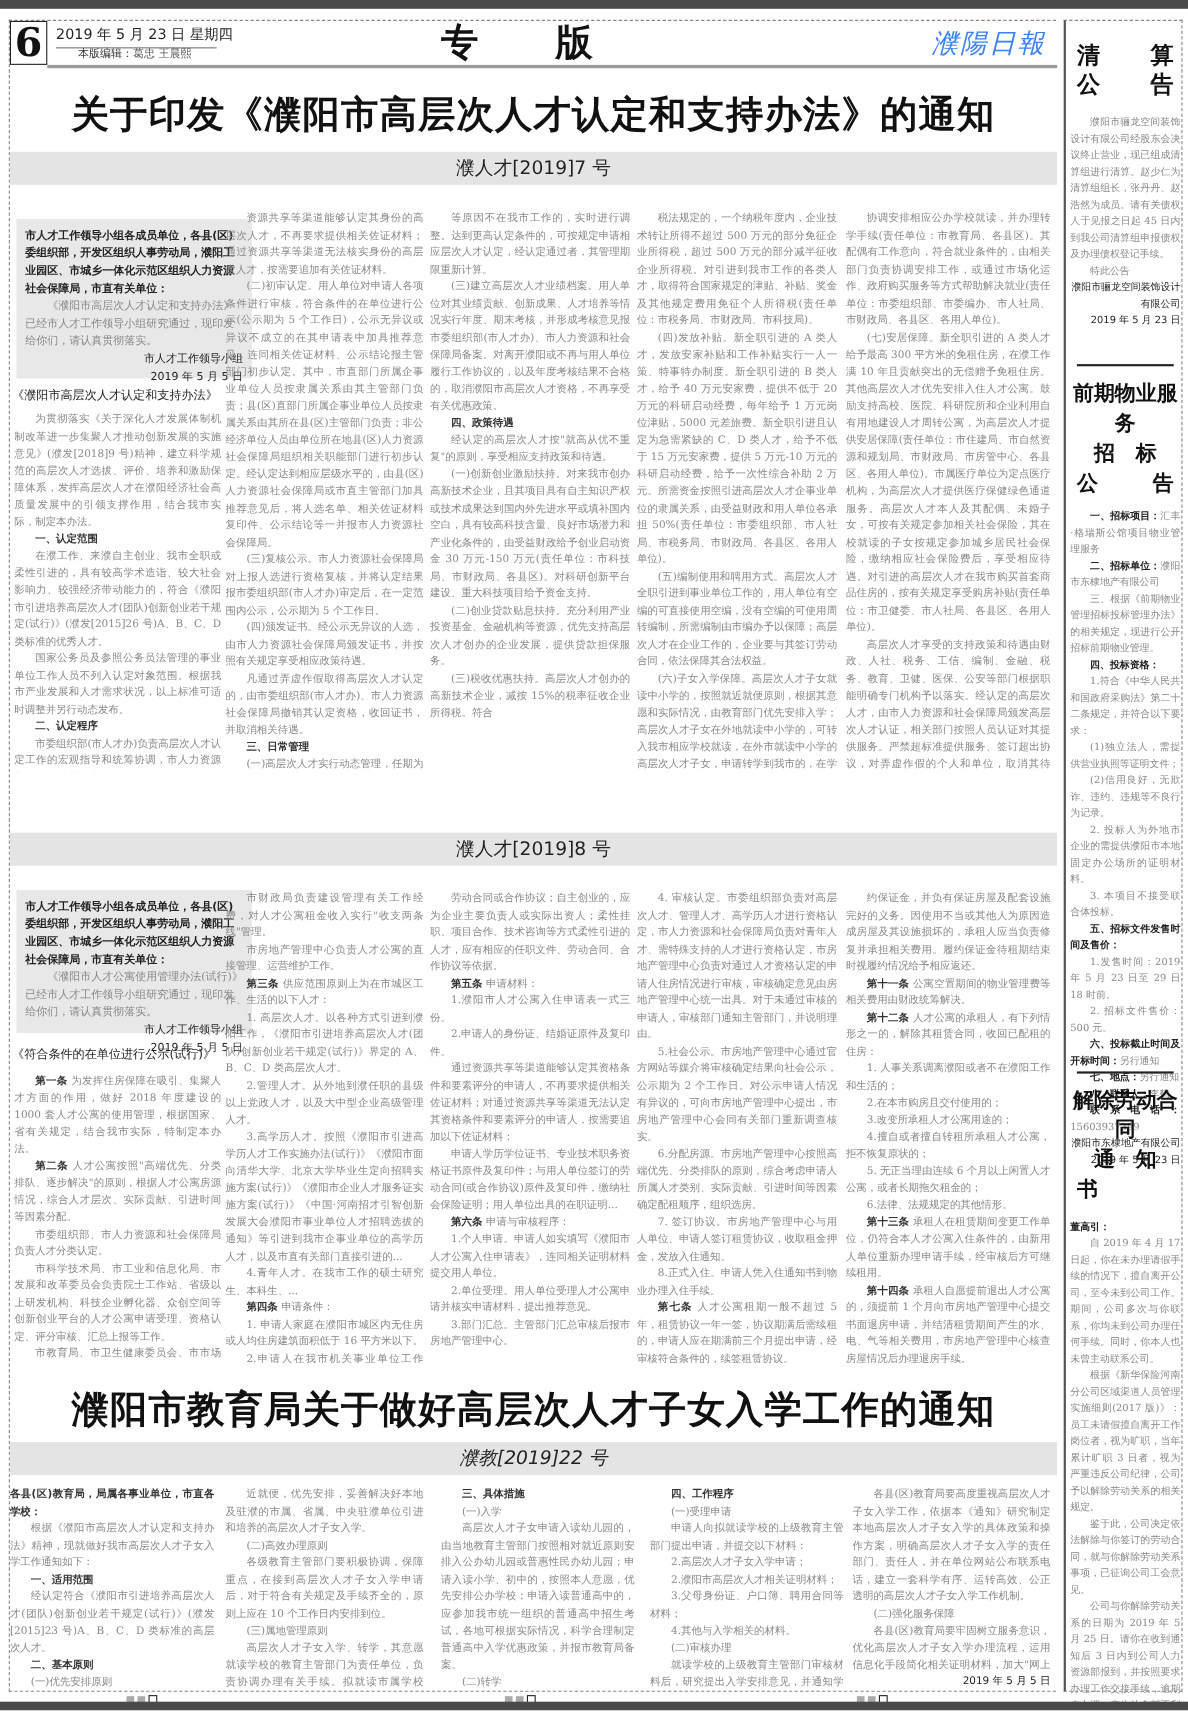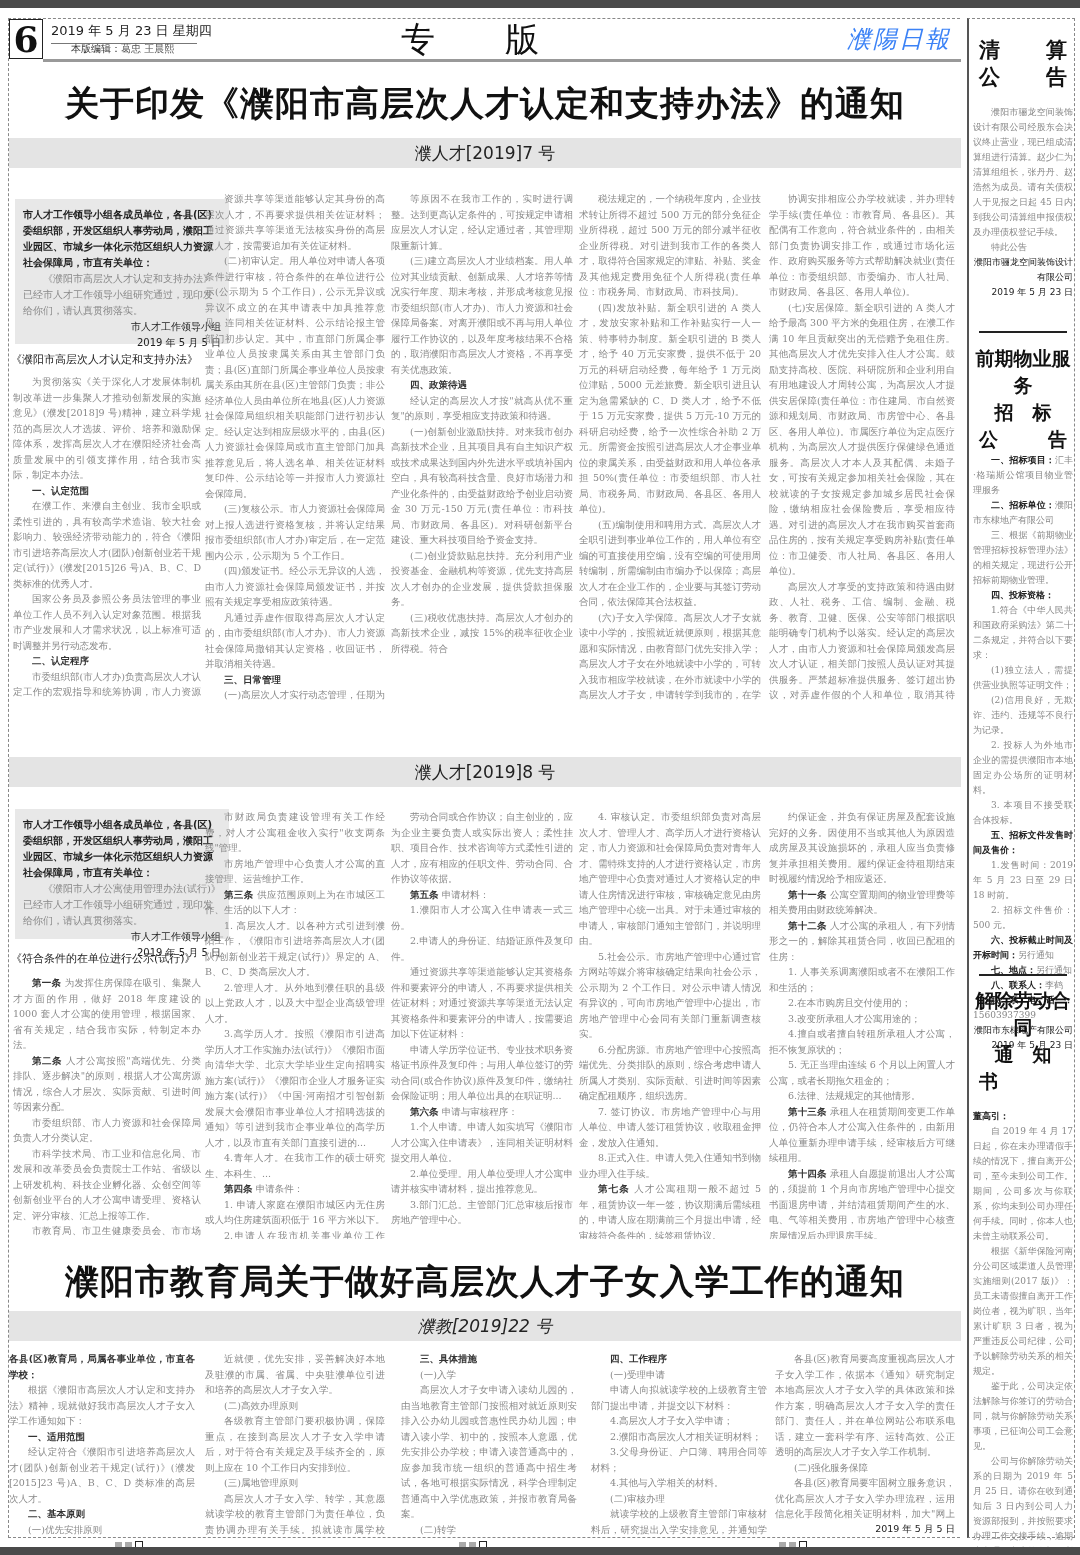--- a/index.html
+++ b/index.html
@@ -8,21 +8,21 @@
   .frame-top { position: absolute; left: 0; top: 0; width: 1080px; height: 8px; background: #4a4a4a; }
   .frame-bottom { position: absolute; left: 0; bottom: 0; width: 1080px; height: 8px; background: #4a4a4a; }
   .page { position: absolute; left: 8px; top: 18px; width: 952px; height: 1520px; border-left: 1px dashed #888; border-top: 1px dashed #888; border-bottom: 1px dashed #888; }
 
   
   .hdr { position: absolute; left: 0; top: 0; width: 400px; height: 40px; }
   .page-num { position: absolute; left: 0; top: 0; width: 34px; height: 40px; border: 1.5px solid #222; font-family: "DejaVu Serif", serif; font-weight: bold; font-size: 36px; line-height: 38px; text-align: center; color: #111; }
   .hdr-date { position: absolute; left: 42px; top: 3px; font-size: 13px; color: #222; white-space: nowrap; border-bottom: 1.5px solid #777; padding-bottom: 3px; width: 146px; }
   .hdr-editor { position: absolute; left: 62px; top: 23px; font-size: 10px; color: #333; white-space: nowrap; }
   .hdr-editor .names { font-family: "DejaVu Serif", serif; color: #555; }
-  .section-title { position: absolute; left: 392px; top: 0; font-family: "DejaVu Serif", serif; font-size: 34px; font-weight: normal; letter-spacing: 70px; color: #111; line-height: 40px; }
+  .section-title { position: absolute; left: 392px; top: 0; font-family: "DejaVu Serif", serif; font-size: 34px; font-weight: bold; letter-spacing: 70px; color: #111; line-height: 40px; }
   .masthead { position: absolute; left: 838px; top: 4px; font-family: "DejaVu Serif", serif; font-style: italic; font-size: 24px; color: #3b82f6; letter-spacing: 2px; }
   .hdr-rule { position: absolute; left: 34px; top: 40px; width: 918px; height: 3px; background: #999; }
 
   
   .headline { position: absolute; left: 0; width: 952px; text-align: center; font-weight: bold; font-size: 34px; color: #111; font-family: "DejaVu Sans", sans-serif; letter-spacing: 1px; }
   .docno-bar { position: absolute; left: 0; width: 952px; height: 30px; background: #e4e4e4; text-align: center; font-size: 17px; line-height: 30px; color: #222; }
 
   
   .col { position: absolute; font-family: "DejaVu Serif", serif; font-size: 9.5px; line-height: 15.5px; color: #888; text-align: justify; overflow: hidden; }
   .col p { text-indent: 2em; }
@@ -203,21 +203,21 @@
   <div class="col" style="left:392px;top:1332px;width:176px;height:186px;">
       <p class="h">三、具体措施</p>
       <p>(一)入学</p>
       <p>高层次人才子女申请入读幼儿园的，由当地教育主管部门按照相对就近原则安排入公办幼儿园或普惠性民办幼儿园；申请入读小学、初中的，按照本人意愿，优先安排公办学校；申请入读普通高中的，应参加我市统一组织的普通高中招生考试，各地可根据实际情况，科学合理制定普通高中入学优惠政策，并报市教育局备案。</p>
       <p>(二)转学</p>
     </div>
   <div class="col" style="left:582px;top:1332px;width:176px;height:186px;">
       <p class="h">四、工作程序</p>
       <p>(一)受理申请</p>
       <p>申请人向拟就读学校的上级教育主管部门提出申请，并提交以下材料：</p>
-      <p>4.高层次人才子女入学申请；</p>
+      <p>2.高层次人才子女入学申请；</p>
       <p>2.濮阳市高层次人才相关证明材料；</p>
       <p>3.父母身份证、户口簿、聘用合同等材料；</p>
       <p>4.其他与入学相关的材料。</p>
       <p>(二)审核办理</p>
       <p>就读学校的上级教育主管部门审核材料后，研究提出入学安排意见，并通知学校在规定时间内办理入学手续。</p>
     </div>
   <div class="col" style="left:766px;top:1332px;width:180px;height:170px;">
       <p>各县(区)教育局要高度重视高层次人才子女入学工作，依据本《通知》研究制定本地高层次人才子女入学的具体政策和操作方案，明确高层次人才子女入学的责任部门、责任人，并在单位网站公布联系电话，建立一套科学有序、运转高效、公正透明的高层次人才子女入学工作机制。</p>
       <p>(二)强化服务保障</p>
       <p>各县(区)教育局要牢固树立服务意识，优化高层次人才子女入学办理流程，运用信息化手段简化相关证明材料，加大"网上办理"，实行一站式服务。同时，要及时跟踪了解高层次人才子女入学实际情况，发现问题，及时解决，确保高层次人才安心在濮工作。</p>
@@ -250,21 +250,21 @@
       <p>特此公告</p>
       <div class="sign">濮阳市骊龙空间装饰设计有限公司</div>
       <div class="sign">2019 年 5 月 23 日</div>
     </div>
   </div>
   <div class="ad-rule" style="top:312px;"></div>
 
   <div class="ad" style="top:326px;">
     <div class="ad-title" style="font-size:19px;">前期物业服务</div>
     <div class="ad-title spread" style="font-size:19px;">招　标　公　告</div>
-    <div class="ad-body" style="">
+    <div class="ad-body" style="margin-top:10px;">
         <p><span class="b">一、招标项目：</span>汇丰·格瑞斯公馆项目物业管理服务</p>
         <p><span class="b">二、招标单位：</span>濮阳市东棣地产有限公司</p>
         <p>三、根据《前期物业管理招标投标管理办法》的相关规定，现进行公开招标前期物业管理。</p>
         <p><span class="b">四、投标资格：</span></p>
         <p>1.符合《中华人民共和国政府采购法》第二十二条规定，并符合以下要求：</p>
         <p>(1)独立法人，需提供营业执照等证明文件；</p>
         <p>(2)信用良好，无欺诈、违约、违规等不良行为记录。</p>
         <p>2. 投标人为外地市企业的需提供濮阳市本地固定办公场所的证明材料。</p>
         <p>3. 本项目不接受联合体投标。</p>
         <p><span class="b">五、招标文件发售时间及售价：</span></p>

